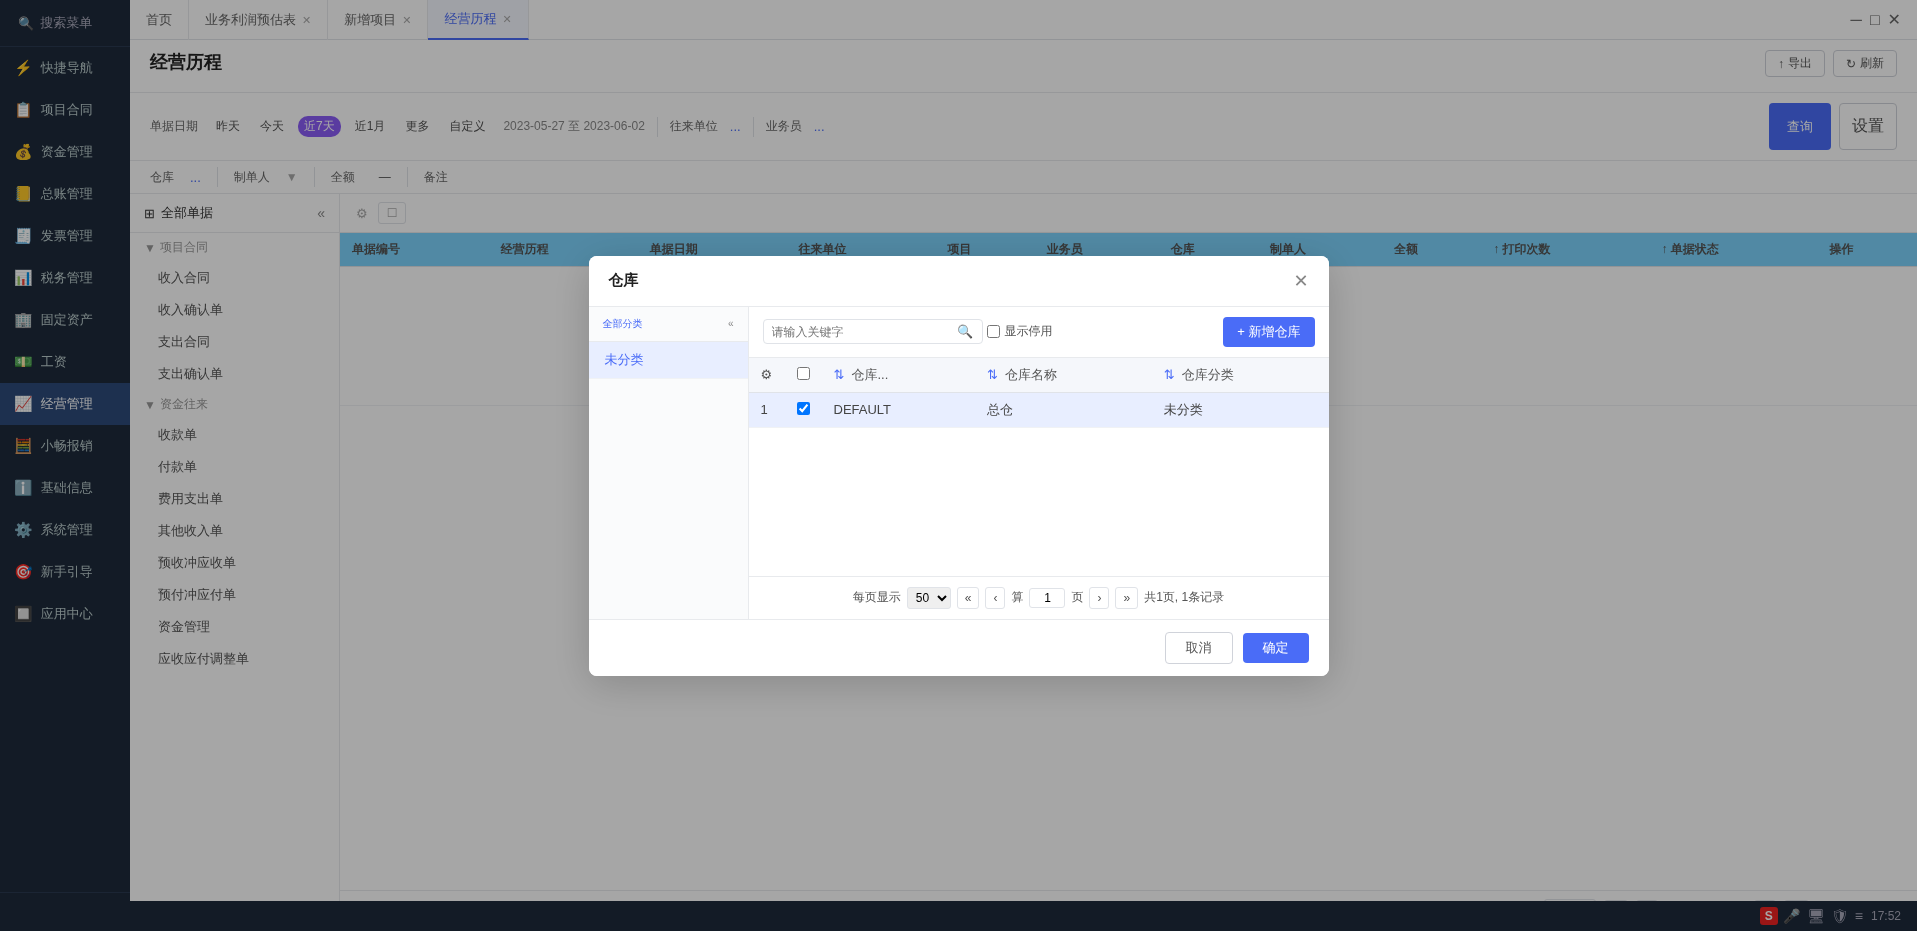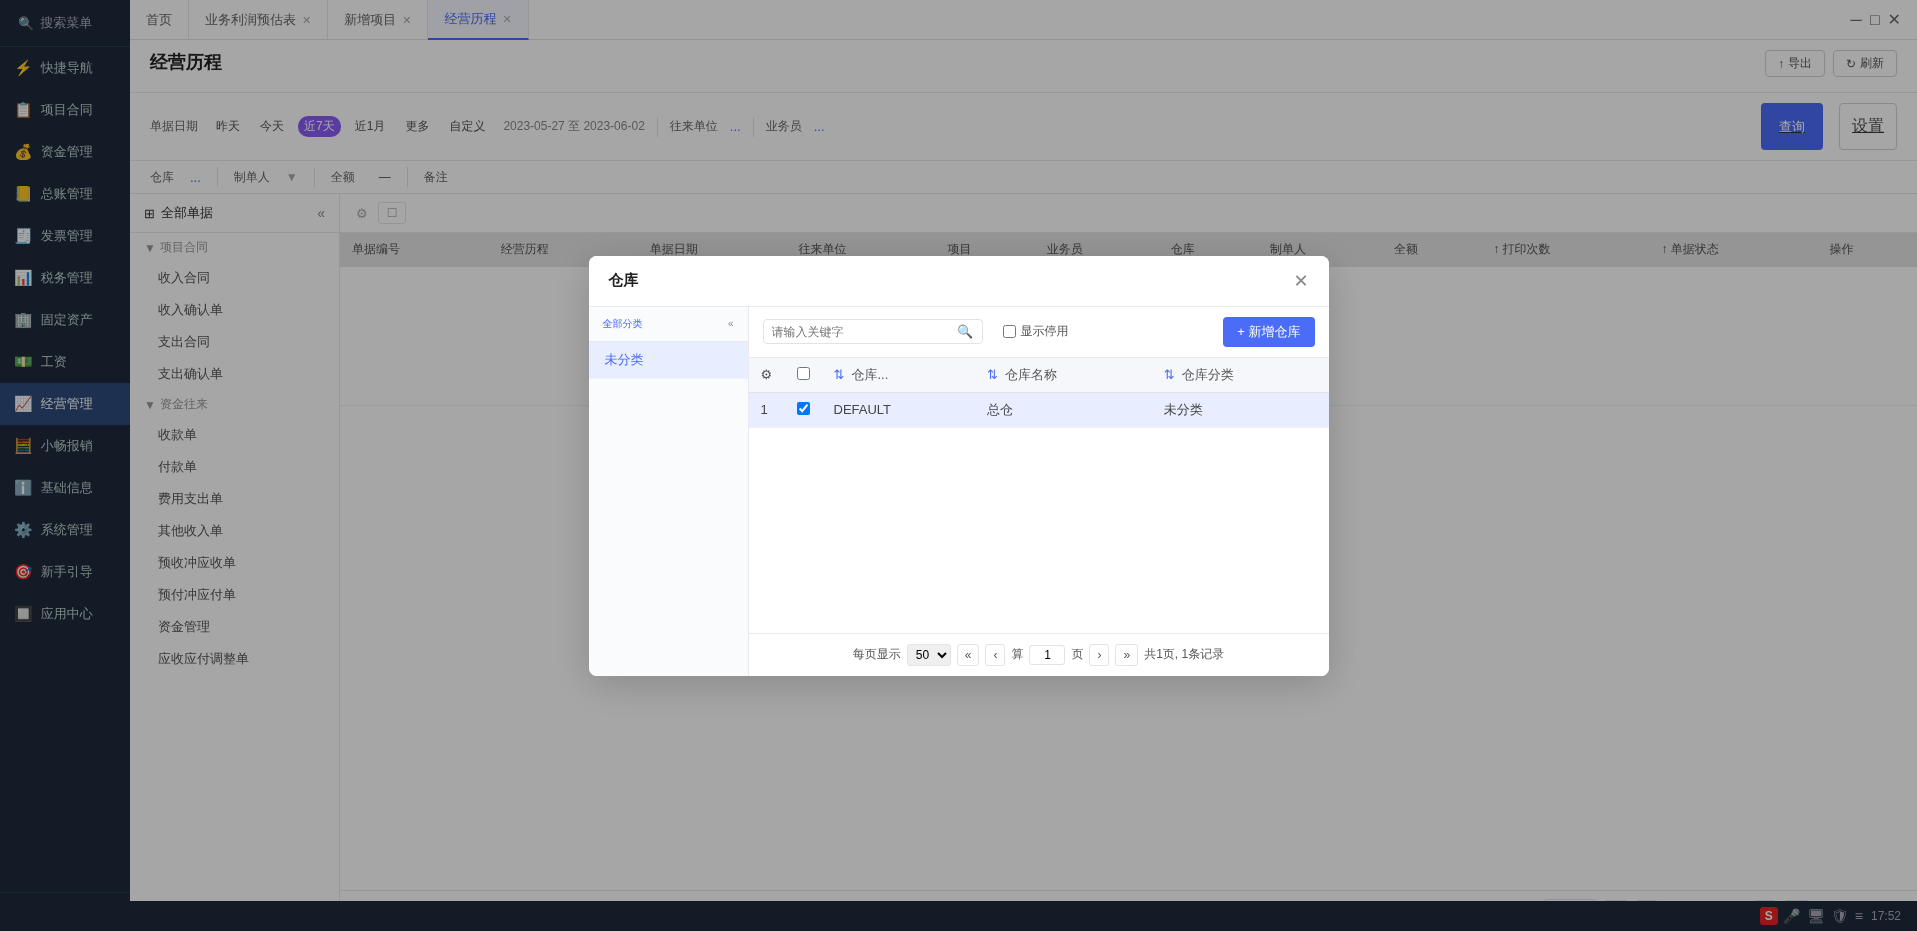--- a/index.html
+++ b/index.html
@@ -83,21 +83,21 @@
     .table-area {
       flex: 1; display: flex; flex-direction: column; overflow: hidden;
     }
     .table-toolbar {
       display: flex; align-items: center; padding: 8px 16px; background: #fff; border-bottom: 1px solid #e8eaed; gap: 10px;
     }
     .table-main {
       flex: 1; overflow: auto; background: #fff;
     }
     table { width: 100%; border-collapse: collapse; font-size: 12px; }
-    th { background: #e5e5e5; border-bottom: 1px solid #e0e3e8; padding: 8px 12px; text-align: left; color: #555; font-weight: 400; white-space: nowrap; }
+    th { background: #7dd3fc; border-bottom: 1px solid #e0e3e8; padding: 8px 12px; text-align: left; color: #555; font-weight: 700; white-space: nowrap; }
     td { border-bottom: 1px solid #f0f2f5; padding: 8px 12px; color: #555; white-space: nowrap; }
     .table-empty { text-align: center; padding: 60px; color: #aaa; font-size: 13px; }
 
     
     .pagination {
       display: flex; align-items: center; justify-content: flex-end; padding: 8px 20px; background: #fff; border-top: 1px solid #e8eaed; gap: 8px; font-size: 12px; color: #555;
     }
     .pagination-btn { padding: 3px 8px; border: 1px solid #e0e3e8; border-radius: 3px; cursor: pointer; background: #fff; font-size: 12px; color: #555; }
     .pagination-input { width: 40px; border: 1px solid #e0e3e8; border-radius: 3px; text-align: center; padding: 2px 4px; font-size: 12px; }
 
@@ -135,21 +135,21 @@
       padding: 9px 16px; font-size: 13px; color: #555; cursor: pointer; border-bottom: 1px solid #f0f2f5;
     }
     .dialog-left-item.active { background: #e8eeff; color: #4a6cf7; }
     .dialog-left-scrollbar { flex: 1; }
 
     
     .dialog-right {
       flex: 1; display: flex; flex-direction: column; overflow: hidden;
     }
     .dialog-toolbar {
-      display: flex; align-items: center; padding: 10px 14px; gap: 20px; border-bottom: 1px solid #e8eaed; background: #fff;
+      display: flex; align-items: center; padding: 10px 14px; gap: 4px; border-bottom: 1px solid #e8eaed; background: #fff;
     }
     .dialog-search-box {
       display: flex; align-items: center; border: 1px solid #e0e3e8; border-radius: 4px; padding: 4px 8px; flex: 1; max-width: 220px; background: #fff;
     }
     .dialog-search-box input {
       border: none; outline: none; font-size: 12px; color: #555; width: 100%; background: transparent;
     }
     .dialog-search-icon { color: #aaa; font-size: 13px; margin-left: 4px; }
     .dialog-checkbox-label { display: flex; align-items: center; gap: 5px; font-size: 12px; color: #555; }
     .dialog-checkbox-label input { cursor: pointer; }
@@ -320,21 +320,21 @@
       <span class="filter-date-btn">更多</span>
       <span class="filter-date-btn">自定义</span>
     </div>
     <div class="filter-date-range">2023-05-27 至 2023-06-02</div>
     <div class="filter-divider"></div>
     <span class="filter-label">往来单位</span>
     <span class="filter-field-dots">...</span>
     <div class="filter-divider"></div>
     <span class="filter-label">业务员</span>
     <span class="filter-field-dots">...</span>
-    <div style="margin-left:auto; display:flex; gap:16px;text-decoration:underline;">
+    <div style="margin-left:auto; display:flex; gap:8px;">
       <button class="btn-query">查询</button>
       <button class="btn-settings">设置</button>
     </div>
   </div>
 
   <div class="filter-row2">
     <span class="filter-label">仓库</span>
     <span class="filter-field-dots">...</span>
     <div class="filter-divider"></div>
     <span class="filter-label">制单人</span>
@@ -543,20 +543,24 @@
           <span>算</span>
           <input class="dialog-pag-input" value="1" style="">
           <span>页</span>
           <button class="dialog-pag-btn">›</button>
           <button class="dialog-pag-btn">»</button>
           <span>共1页, 1条记录</span>
         </div>
       </div>
     </div>
 
+    <div class="dialog-footer">
+      <button class="btn-cancel">取消</button>
+      <button class="btn-confirm">确定</button>
+    </div>
   </div>
 </div>
 
 <div class="system-bar">
   <div class="system-bar-icons">
     <span class="system-bar-icon" style="background:#e22; color:#fff; padding:2px 5px; border-radius:3px; font-size:12px; font-weight:bold;">S</span>
     <span class="system-bar-icon">🎤</span>
     <span class="system-bar-icon">🖥</span>
     <span class="system-bar-icon">🛡</span>
     <span class="system-bar-icon">≡</span>

